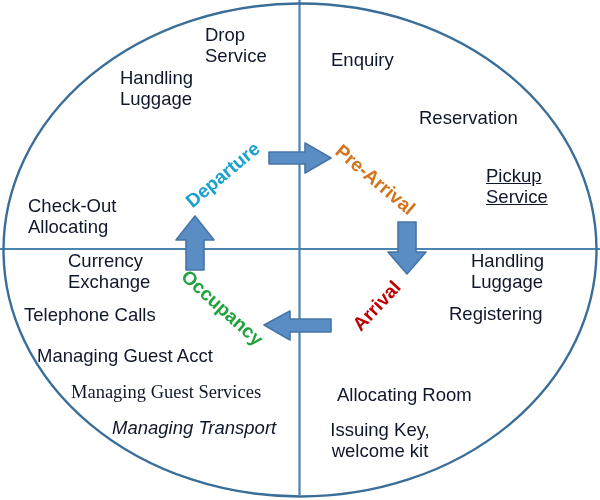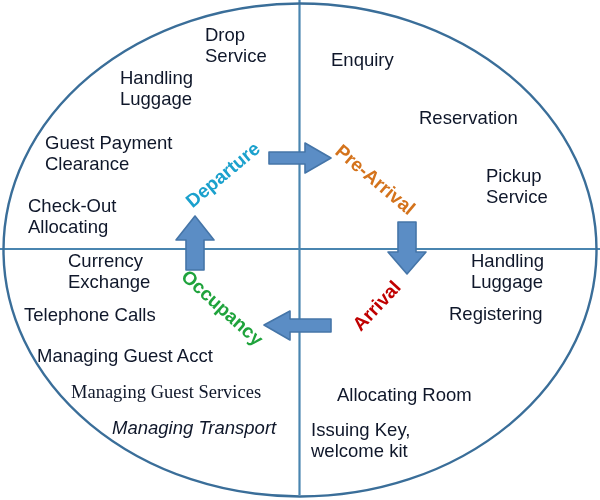--- a/index.html
+++ b/index.html
@@ -29,31 +29,30 @@
     <line x1="0" y1="249" x2="600" y2="249" stroke-width="2.2" fill="none" stroke="#4a85b0"></line>
     <ellipse cx="300" cy="250" rx="296.5" ry="246.5" fill="none" stroke-width="2.4" stroke="#3a6e99"></ellipse>
     <polygon class="arrow" points="269,152 305,152 305,143 331,158 305,173 305,164 269,164" fill="#5b8dc5"></polygon>
     <polygon class="arrow" points="398,222 416,222 416,252 426,252 407,274 388,252 398,252" fill="#5b8dc5"></polygon>
     <polygon class="arrow" points="331,319 290,319 290,311 264,325 290,340 290,332 331,332" fill="#5b8dc5"></polygon>
     <polygon class="arrow" points="186,270 186,240 176,240 195,216 214,240 204,240 204,270" fill="#5b8dc5"></polygon>
   </svg>
 
   <div class="activity" style="left:205px; top:24px; width:72px;">Drop Service</div>
   <div class="activity" style="left:120px; top:67px; width:92px;">Handling Luggage</div>
-  <div class="activity" style="left:45px; top:132px; width:142px;">Guest Payment Clearance</div>
   <div class="activity" style="left:28px; top:195px; width:108px;">Check-Out Allocating</div>
 
   <div class="activity nowrap" style="left:331px; top:49px;">Enquiry</div>
   <div class="activity nowrap" style="left:419px; top:107px;">Reservation</div>
-  <div class="activity" style="left:486px; top:165px; width:78px;">Pickup Service</div>
+  <div class="activity" style="left:486px; top:165px; width:78px;text-decoration:underline;">Pickup Service</div>
 
   <div class="activity" style="left:471px; top:250px; width:92px;">Handling Luggage</div>
   <div class="activity nowrap" style="left:449px; top:303px;">Registering</div>
   <div class="activity nowrap" style="left:337px; top:384px;">Allocating Room</div>
-  <div class="activity" style="left:311px; top:419px; width:118px;">Issuing Key, welcome kit</div>
+  <div class="activity" style="left:321px; top:419px; width:118px;text-align:center;">Issuing Key, welcome kit</div>
 
   <div class="activity" style="left:52px; top:250px; width:102px;margin-left:16px;">Currency Exchange</div>
   <div class="activity nowrap" style="left:24px; top:304px;">Telephone Calls</div>
   <div class="activity nowrap" style="left:37px; top:345px;">Managing Guest Acct</div>
   <div class="activity nowrap" style="left:71px; top:382px;font-family:Liberation Serif, serif;">Managing Guest Services</div>
   <div class="activity nowrap" style="left:112px; top:417px;font-style:italic;">Managing Transport</div>
 
   <div class="phase-label" style="left: 223px; top: 175px; transform: translate(-50%, -50%) rotate(-40deg); color: rgb(27, 161, 205);">Departure</div>
   <div class="phase-label" style="left: 375px; top: 180px; transform: translate(-50%, -50%) rotate(40deg); color: rgb(212, 115, 28);">Pre-Arrival</div>
   <div class="phase-label" style="left: 377px; top: 306px; transform: translate(-50%, -50%) rotate(-47deg); color: rgb(192, 0, 0);">Arrival</div>

